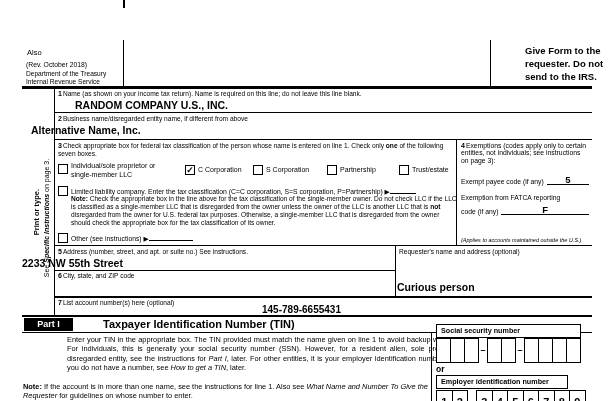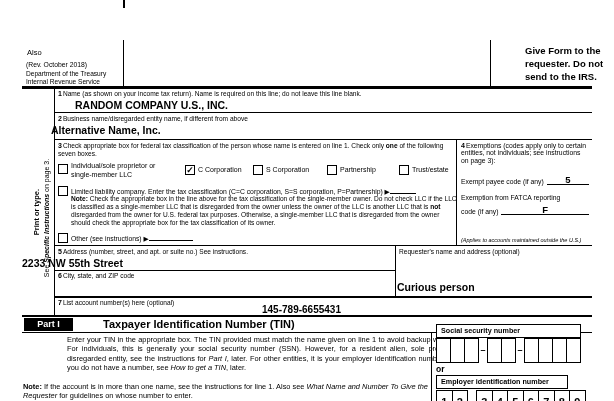--- a/index.html
+++ b/index.html
@@ -58,21 +58,21 @@
 
   <div class="abs lbl" style="left:58px;top:90px;width:520px;">
     <span class="num">1</span><span>Name (as shown on your income tax return). Name is required on this line; do not leave this line blank.</span>
   </div>
   <div class="val" style="left:31px;top:99px;padding-left:44px;">RANDOM COMPANY U.S., INC.</div>
   <div class="hline" style="left:54px;top:112px;width:538px;"></div>
 
   <div class="abs lbl" style="left:58px;top:114.5px;width:520px;">
     <span class="num">2</span><span>Business name/disregarded entity name, if different from above</span>
   </div>
-  <div class="val" style="left:31px;top:124px;margin-left:20px;">Alternative Name, Inc.</div>
+  <div class="val" style="left:31px;top:124px;">Alternative Name, Inc.</div>
   <div class="hline" style="left:54px;top:138.5px;width:538px;height:1.5px;"></div>
 
   <div class="abs lbl" style="left:58px;top:142px;width:392px;">
     <span class="num">3</span><span>Check appropriate box for federal tax classification of the person whose name is entered on line 1. Check only </span><b>one</b><span> of the following seven boxes.</span>
   </div>
 
   <div class="cb" style="left:58px;top:164px;"></div>
   <div class="cb-lbl" style="left:71px;top:162px;">
     <div>Individual/sole proprietor or</div>
     <div>single-member LLC</div>

